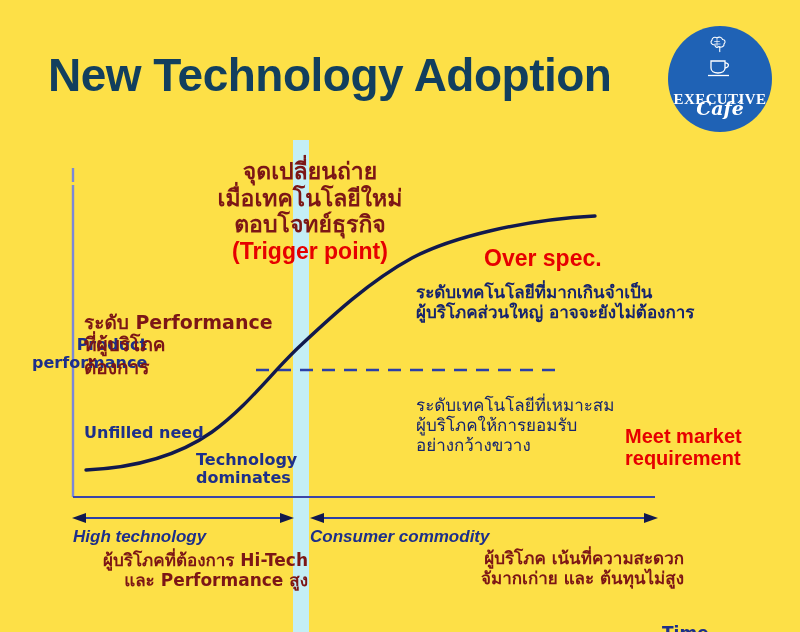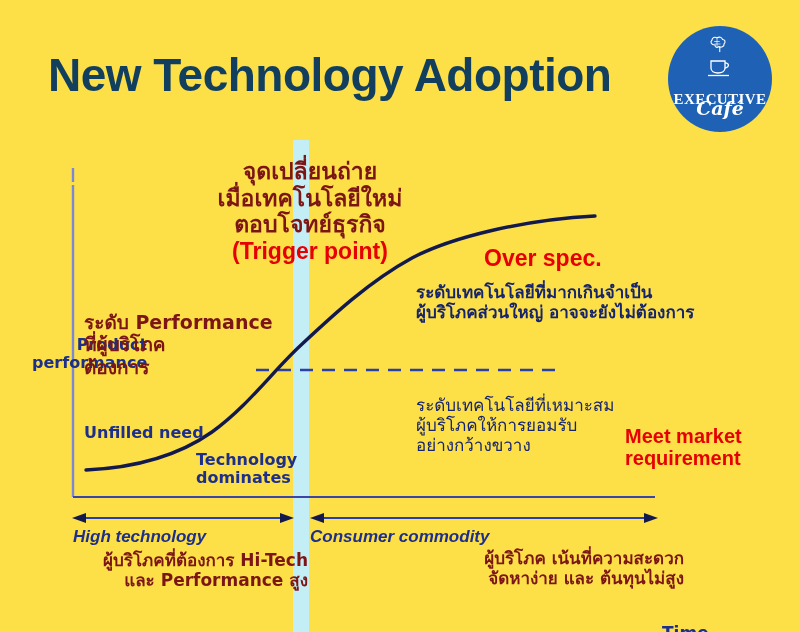--- a/index.html
+++ b/index.html
@@ -308,16 +308,16 @@
 
   <div class="phase-title" id="phase-left-title">High technology</div>
   <div class="phase-desc" id="phase-left-desc">
     <div>ผู้บริโภคที่ต้องการ Hi-Tech</div>
     <div>และ Performance สูง</div>
   </div>
 
   <div class="phase-title" id="phase-right-title">Consumer commodity</div>
   <div class="phase-desc" id="phase-right-desc">
     <div>ผู้บริโภค เน้นที่ความสะดวก</div>
-    <div>จัดหาง่าย และ ต้นทุนไม่สูง</div>
+    <div>จัมากเก่าย และ ต้นทุนไม่สูง</div>
   </div>
 
 </div>
 
 </body></html>

